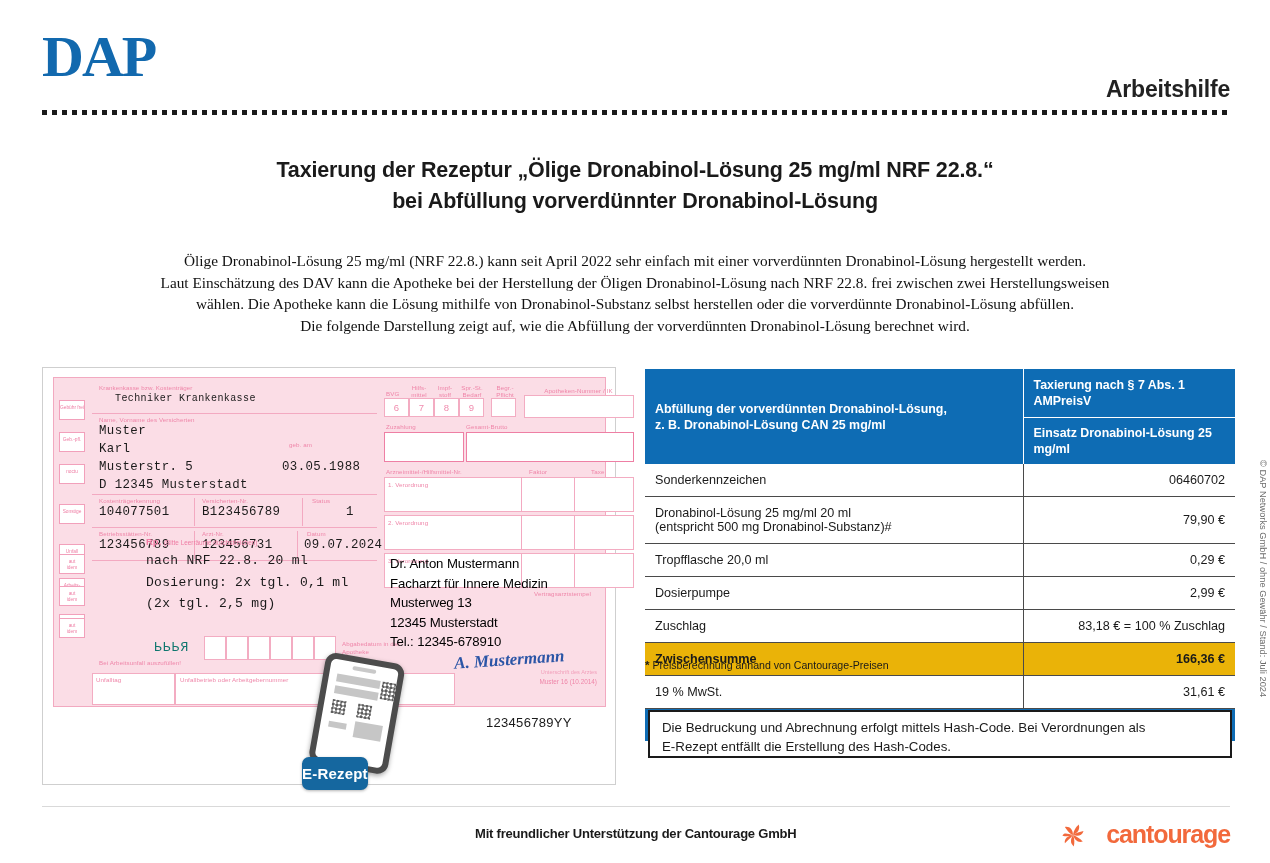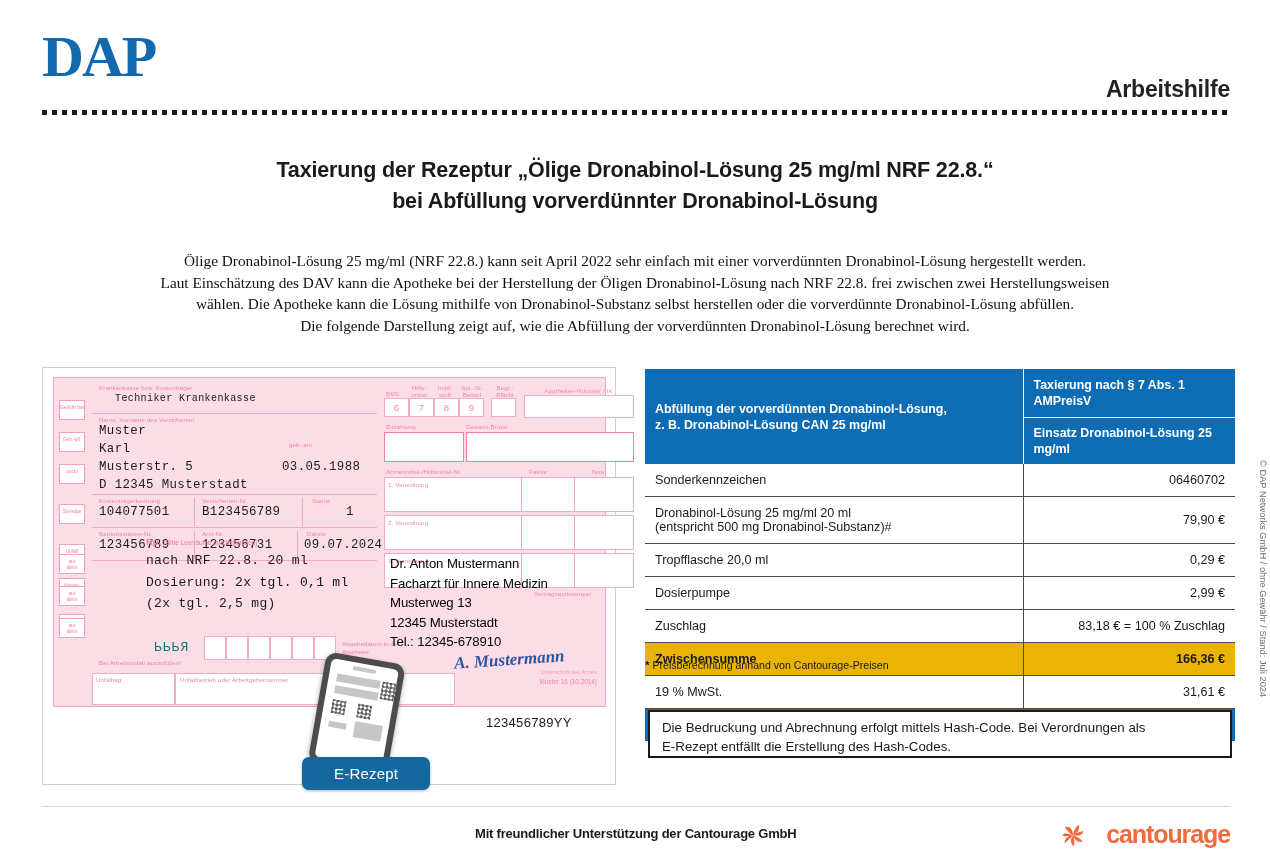--- a/index.html
+++ b/index.html
@@ -114,22 +114,22 @@
   }
   #phone .notch { position:absolute; left:22px; top:4px; width:24px; height:4px; border-radius:2px; background:#c9c9c9; }
   #phone .l { position:absolute; background:#c6c6c6; }
   #phone .qr { position:absolute; background:
       repeating-linear-gradient(0deg,#9a9a9a 0 2px, #fff 2px 4px),
       repeating-linear-gradient(90deg,#9a9a9a 0 2px, #fff 2px 4px);
     background-blend-mode:multiply; }
   #erezept-badge {
     position:absolute; left:302px; top:757px;
     background:#15679f; color:#fff;
-    font-size:15px; font-weight:normal;
-    padding:8px 32px; border-radius:7px;
+    font-size:15px; font-weight:bold;
+    padding:8px 0; border-radius:7px;
     letter-spacing:0.2px;
     box-shadow:0 1px 3px rgba(0,0,0,.3);
   }
 
   
   #table { position:absolute; left:645px; top:369px; width:590px; }
   #table table { border-collapse:collapse; width:590px; table-layout:fixed; }
   #table col.c1 { width:378px; }
   #table col.c2 { width:212px; }
   #table th, #table td { vertical-align:middle; }

